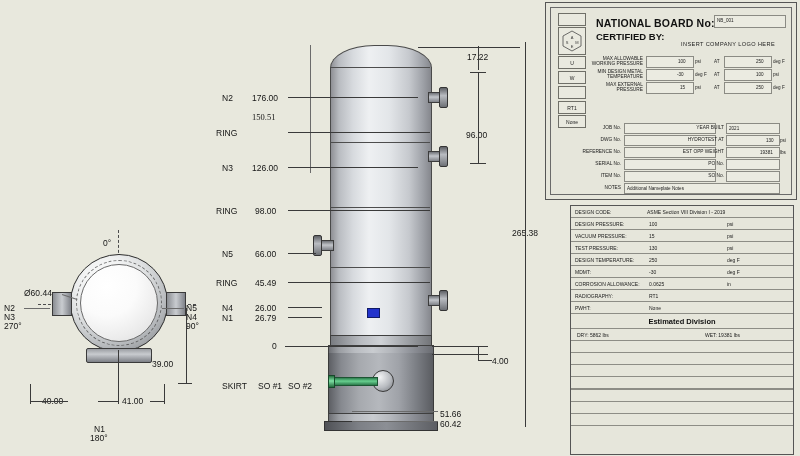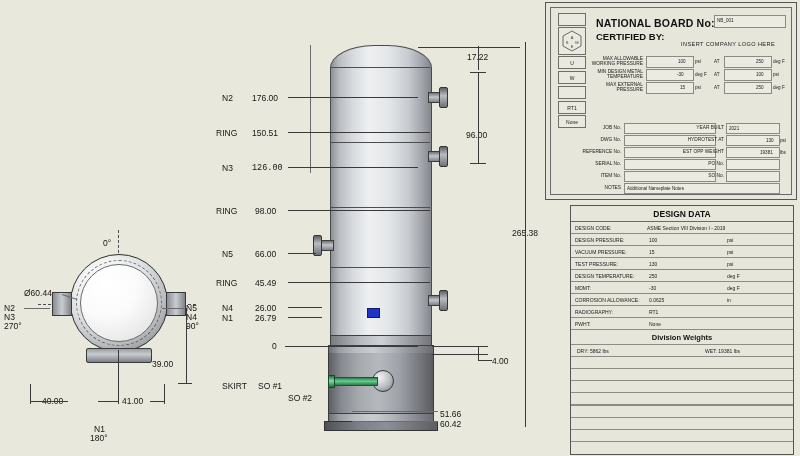--- a/index.html
+++ b/index.html
@@ -167,25 +167,25 @@
     <div class="manway" style="left:62px;top:325px;"></div>
     <div class="greenpipe" style="left:22px;top:332px;width:44px;"></div>
     <div class="greencap" style="left:18px;top:330px;"></div>
   </div>
 
   <div class="abs lbl" style="left:222px;top:93px;">N2</div>
   <div class="abs dim" style="left:252px;top:93px;">176.00</div>
   <div class="abs hline" style="left:288px;top:97px;width:130px;"></div>
 
   <div class="abs lbl" style="left:216px;top:128px;">RING</div>
-  <div class="abs dim" style="left:252px;top:128px;">150.51</div>
+  <div class="abs dim" style="left:252px;top:112px;font-family:Liberation Serif, serif;">150.51</div>
   <div class="abs hline" style="left:288px;top:132px;width:142px;"></div>
 
   <div class="abs lbl" style="left:222px;top:163px;">N3</div>
-  <div class="abs dim" style="left:252px;top:163px;font-family:Liberation Mono, monospace;">126.00</div>
+  <div class="abs dim" style="left:252px;top:163px;">126.00</div>
   <div class="abs hline" style="left:288px;top:167px;width:130px;"></div>
 
   <div class="abs lbl" style="left:216px;top:206px;">RING</div>
   <div class="abs dim" style="left:255px;top:206px;">98.00</div>
   <div class="abs hline" style="left:288px;top:210px;width:142px;"></div>
 
   <div class="abs lbl" style="left:222px;top:249px;">N5</div>
   <div class="abs dim" style="left:255px;top:249px;">66.00</div>
   <div class="abs hline" style="left:288px;top:253px;width:28px;"></div>
 
@@ -198,21 +198,21 @@
   <div class="abs lbl" style="left:222px;top:313px;">N1</div>
   <div class="abs dim" style="left:255px;top:313px;">26.79</div>
   <div class="abs hline" style="left:288px;top:307px;width:34px;"></div>
   <div class="abs hline" style="left:288px;top:317px;width:34px;"></div>
 
   <div class="abs dim" style="left:272px;top:341px;">0</div>
   <div class="abs hline" style="left:285px;top:346px;width:133px;"></div>
 
   <div class="abs lbl" style="left:222px;top:381px;">SKIRT</div>
   <div class="abs lbl" style="left:258px;top:381px;">SO #1</div>
-  <div class="abs lbl" style="left:288px;top:381px;margin-top:12px;">SO #2</div>
+  <div class="abs lbl" style="left:288px;top:381px;">SO #2</div>
 
   <div class="abs dim" style="left:467px;top:52px;">17.22</div>
   <div class="abs hline" style="left:418px;top:47px;width:102px;"></div>
   <div class="abs vline" style="left:478px;top:46px;height:24px;"></div>
 
   <div class="abs dim" style="left:466px;top:130px;">96.00</div>
   <div class="abs vline" style="left:478px;top:72px;height:92px;"></div>
   <div class="abs hline" style="left:470px;top:72px;width:16px;"></div>
   <div class="abs hline" style="left:470px;top:163px;width:16px;"></div>
 
@@ -358,21 +358,20 @@
     <div class="np-field" style="left:180px;top:156px;width:52px;height:9px;"></div>
     <div class="abs np-lab" style="left:150px;top:170px;width:28px;">SO No.</div>
     <div class="np-field" style="left:180px;top:168px;width:52px;height:9px;"></div>
 
     <div class="abs np-lab" style="left:40px;top:182px;width:35px;">NOTES</div>
     <div class="np-field" style="left:78px;top:180px;width:154px;height:9px;"></div>
     <div class="abs np-val" style="left:81px;top:183px;">Additional Nameplate Notes</div>
   </div>
 
   <div class="abs" id="designdata">
-    <div class="dd-hdr">DESIGN DATA</div>
 
     <div class="dd-row">
       <span class="dd-k">DESIGN CODE:</span>
       <span class="dd-v" style="width:150px;">ASME Section VIII Division I   -    2019</span>
     </div>
     <div class="dd-row">
       <span class="dd-k">DESIGN PRESSURE:</span>
       <span class="dd-v">100</span>
       <span class="dd-u">psi</span>
     </div>
@@ -405,21 +404,21 @@
       <span class="dd-k">RADIOGRAPHY:</span>
       <span class="dd-v">RT1</span>
       <span class="dd-u"></span>
     </div>
     <div class="dd-row">
       <span class="dd-k">PWHT:</span>
       <span class="dd-v">None</span>
       <span class="dd-u"></span>
     </div>
 
-    <div class="dd-sub">Division Weights</div>
+    <div class="dd-sub">Estimated Division</div>
     <div class="dd-w">
       <span class="dd-wl">DRY: 5862  lbs</span>
       <span class="dd-wr">WET: 19381  lbs</span>
     </div>
 
     <div class="dd-blank"></div>
     <div class="dd-blank"></div>
     <div class="dd-blank"></div>
     <div class="dd-blank"></div>
     <div class="dd-blank" style="border-top:1px solid #8d8d86;"></div>

